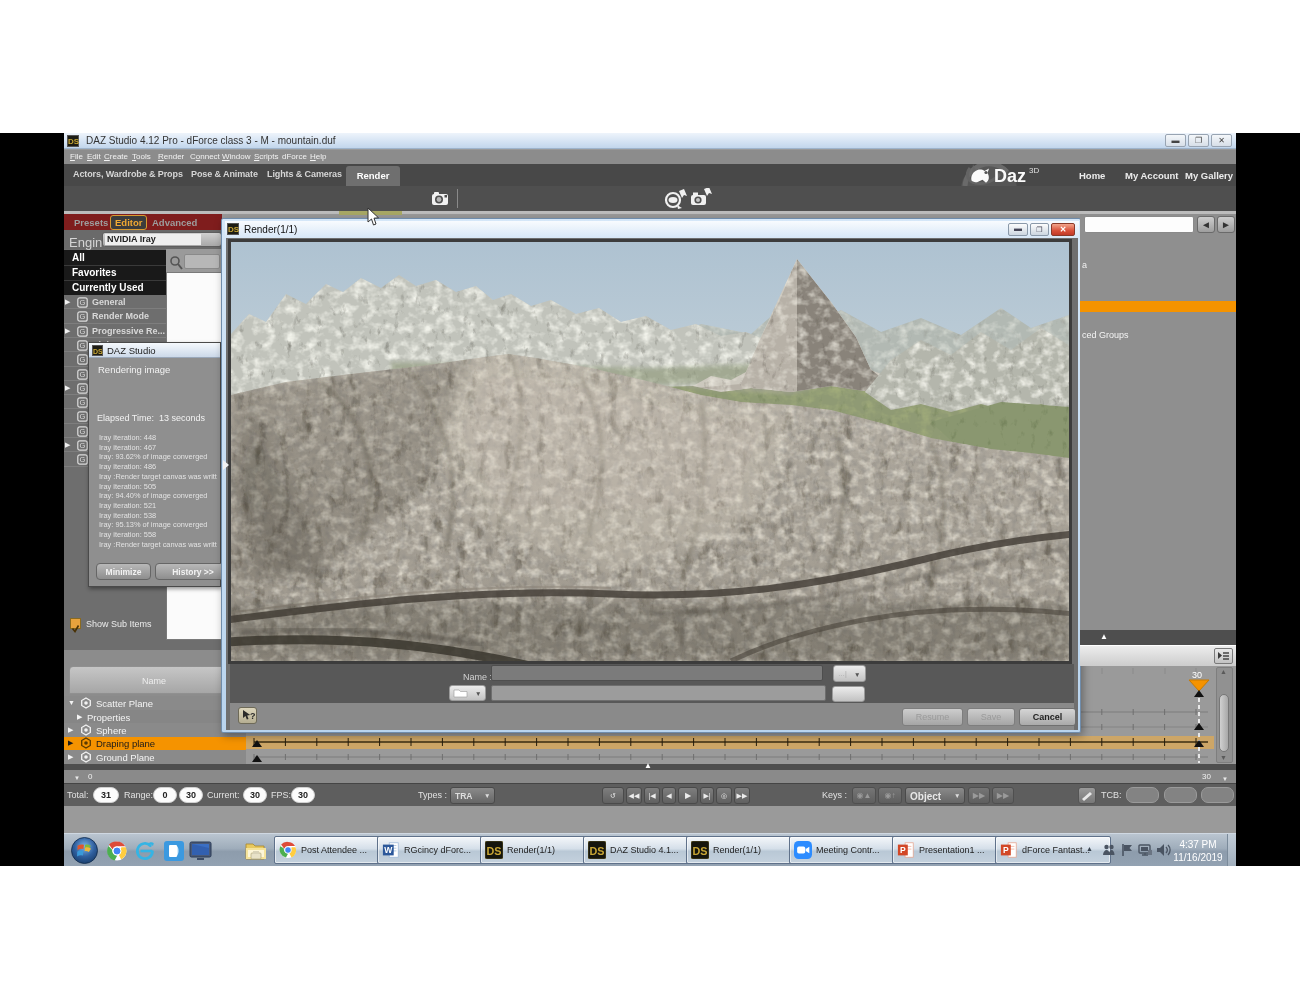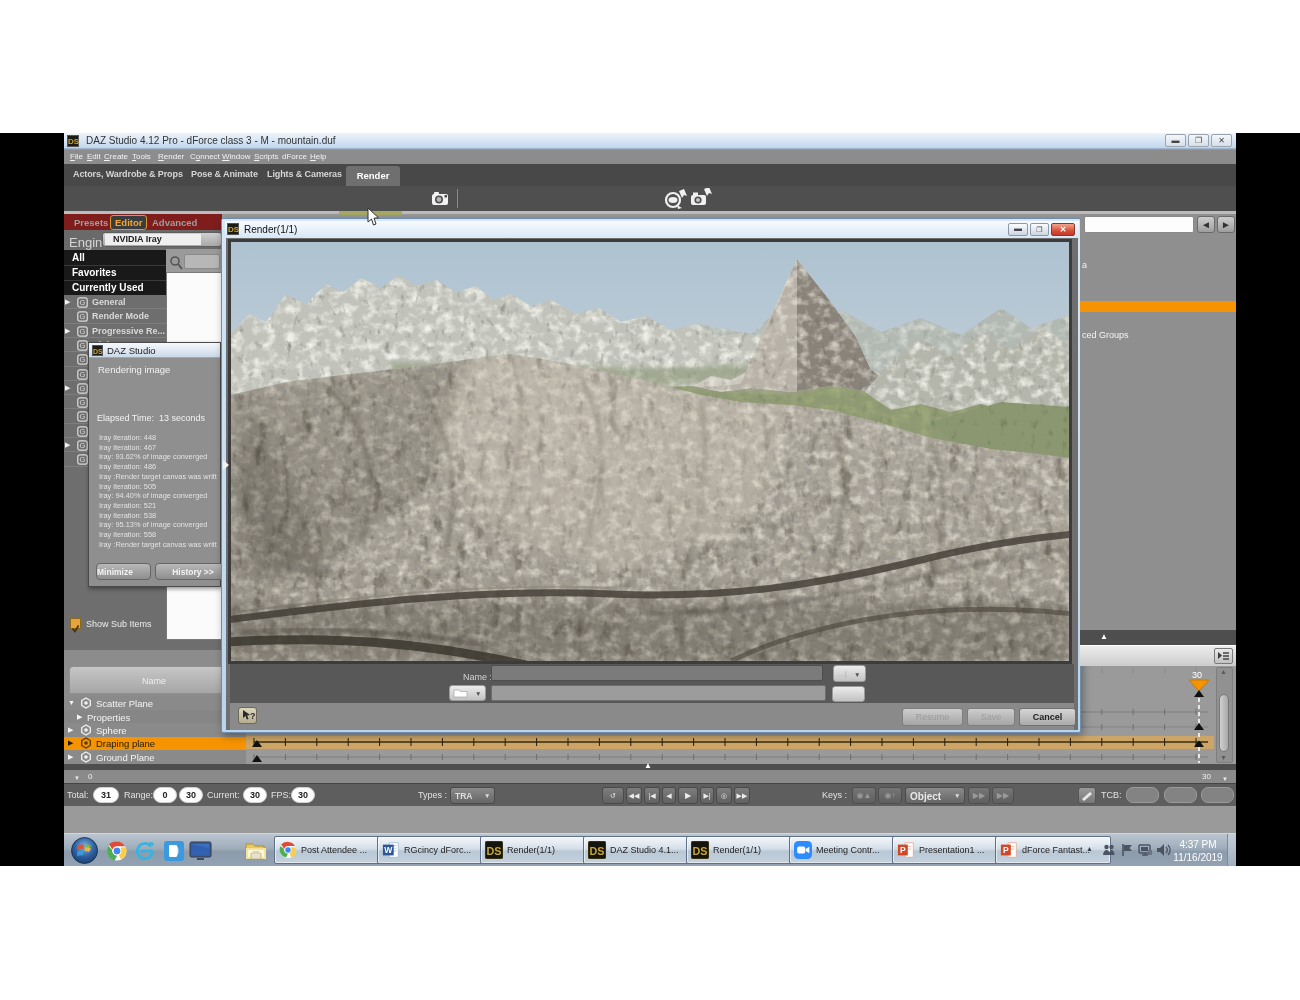--- a/index.html
+++ b/index.html
@@ -86,20 +86,36 @@
     <span style="left:158px;"><u>W</u>indow</span>
     <span style="left:190px;"><u>S</u>cripts</span>
     <span style="left:218px;">dForce</span>
     <span style="left:246px;"><u>H</u>elp</span>
   </div>
   <div id="tabstrip">
     <span class="tab" style="left:9px;">Actors, Wardrobe &amp; Props</span>
     <span class="tab" style="left:127px;">Pose &amp; Animate</span>
     <span class="tab" style="left:203px;">Lights &amp; Cameras</span>
     <div id="rendertab">Render</div>
+    <div id="dazlogo">
+      <svg width="277" height="22" viewBox="0 0 277 22">
+        <circle cx="30" cy="26" r="28" fill="#565656"></circle>
+        <path d="M6 22a24 24 0 0 1 42-14" fill="none" stroke="#6a6a6a" stroke-width="5"></path>
+        <path d="M11 4 a 16 10 -20 1 0 30 6" fill="none" stroke="#646464" stroke-width="3"></path>
+        <path d="M14 0c2.5 7 5 10 9 12l6 2-7 1c-4 0-7-2-9-6z" fill="#666"></path>
+
+        <path d="M12.5 16.5c-1-4.5 1.5-9 6-10.5 2.5-0.8 5-0.3 7 1l4.5-2.5-1.5 4.5c1 1.5 1.5 3.5 1.3 5.3-0.2 1.8-1.2 3.4-2.8 4.4l-3.5-3-5.5 2.6c-2.3 0-4.6-0.8-5.5-1.8z" fill="#fbfbfb"></path>
+        <circle cx="27" cy="8.5" r="1.6" fill="#565656"></circle>
+        <text x="35" y="17.5" font-family="Liberation Sans" font-size="18" font-weight="bold" fill="#fbfbfb">Daz</text>
+        <text x="70" y="9" font-family="Liberation Sans" font-size="8" fill="#e0e0e0">3D</text>
+        <text x="120" y="15" font-family="Liberation Sans" font-size="9.5" font-weight="bold" fill="#ececec">Home</text>
+        <text x="166" y="15" font-family="Liberation Sans" font-size="9.5" font-weight="bold" fill="#ececec">My Account</text>
+        <text x="226" y="15" font-family="Liberation Sans" font-size="9.5" font-weight="bold" fill="#ececec">My Gallery</text>
+      </svg>
+    </div>
   </div>
   <div id="toolbar">
     <svg class="abs" style="left:366px;top:4px;" width="22" height="17" viewBox="0 0 22 17">
       <rect x="2" y="4" width="16" height="11" rx="2" fill="#f2f2f2"></rect>
       <rect x="4" y="2" width="5" height="3" rx="1" fill="#f2f2f2"></rect>
       <circle cx="9" cy="9.5" r="4" fill="#4f4f4f"></circle>
       <circle cx="9" cy="9.5" r="2.4" fill="#b5b5b5"></circle>
       <rect x="14.5" y="5" width="2.5" height="2.5" fill="#4f4f4f"></rect>
     </svg>
     <div class="abs" style="left:393px;top:3px;width:1px;height:19px;background:#8a8a8a;"></div>
@@ -118,21 +134,21 @@
   <div id="paneledge"></div>
   <div id="leftpanel">
     <div class="abs" style="left:0;top:0;width:158px;height:23px;background:#7f1d1d;">
       <span class="abs" style="left:10px;top:3px;font-size:9.5px;font-weight:bold;color:#9d9d9d;">Presets</span>
       <span class="abs" style="left:46px;top:1px;padding:1px 4px;font-size:9.5px;font-weight:bold;color:#f0a832;background:#3c3c3c;border:1px solid #d89a30;border-radius:3px;">Editor</span>
       <span class="abs" style="left:88px;top:3px;font-size:9.5px;font-weight:bold;color:#9d9d9d;">Advanced</span>
     </div>
     <div class="abs" style="left:0;top:16px;width:158px;height:19px;background:#6a6a6a;">
       <span class="abs" style="left:5px;top:5px;font-size:13px;color:#d5d5d5;">Engine :</span>
       <div class="abs" style="left:38px;top:2px;width:120px;height:15px;background:linear-gradient(#d0d0d0,#a8a8a8);border:1px solid #5f5f5f;border-radius:3px;">
-        <div class="abs" style="left:2px;top:1px;width:96px;height:11px;background:#efefef;font-size:9px;font-weight:bold;color:#222;padding-left:8px;line-height:11px;">NVIDIA Iray</div>
+        <div class="abs" style="left:2px;top:1px;width:96px;height:11px;background:#efefef;font-size:9px;font-weight:bold;color:#222;padding-left:2px;line-height:11px;">NVIDIA Iray</div>
       </div>
     </div>
 
     <div class="abs" style="left:102px;top:35px;width:56px;height:391px;background:#9a9a9a;">
       <svg class="abs" style="left:3px;top:6px;" width="14" height="15" viewBox="0 0 14 15">
             <circle cx="6" cy="6" r="4" fill="none" stroke="#555" stroke-width="1.6"></circle>
             <line x1="9" y1="9" x2="13" y2="14" stroke="#555" stroke-width="2"></line>
           </svg>
       <div class="abs" style="left:18px;top:5px;width:36px;height:15px;background:#b7b7b7;border:1px solid #8a8a8a;border-radius:2px;"></div>
       <div class="abs" style="left:0px;top:23px;width:56px;height:368px;background:#fbfbfb;border:1px solid #7a7a7a;"></div>
@@ -704,21 +720,21 @@
       Iray iteration: 486<br>
       Iray :Render target canvas was writt<br>
       Iray iteration: 505<br>
       Iray: 94.40% of image converged<br>
       Iray iteration: 521<br>
       Iray iteration: 538<br>
       Iray: 95.13% of image converged<br>
       Iray iteration: 558<br>
       Iray :Render target canvas was writt
     </div>
-    <div class="abs" style="left:7px;top:220px;width:55px;height:17px;background:linear-gradient(#b8b8b8,#8e8e8e);border:1px solid #666;border-radius:4px;color:#f2f2f2;font-size:8.5px;font-weight:bold;text-align:left;line-height:16px;">Minimize</div>
+    <div class="abs" style="left:7px;top:220px;width:55px;height:17px;background:linear-gradient(#b8b8b8,#8e8e8e);border:1px solid #666;border-radius:4px;color:#f2f2f2;font-size:8.5px;font-weight:bold;text-align:center;line-height:16px;">Minimize</div>
     <div class="abs" style="left:66px;top:220px;width:76px;height:17px;background:linear-gradient(#b8b8b8,#8e8e8e);border:1px solid #666;border-radius:4px;color:#f2f2f2;font-size:8.5px;font-weight:bold;text-align:center;line-height:16px;">History &gt;&gt;</div>
   </div>
   <div class="abs" style="left:275px;top:78px;width:63px;height:4px;background:#a8a865;"></div>
   <svg class="abs" style="left:303px;top:74px;z-index:60;" width="13" height="19" viewBox="0 0 13 19">
     <path d="M1 1l0 14 3.5-3 2 6 2.5-1-2-5.8 4.5-0.4z" fill="#fff" stroke="#333" stroke-width="1"></path>
   </svg>
   <div id="renderwin">
     <div id="rwtitle">
       <div class="dsicon" style="left:2px;top:2px;width:12px;height:12px;font-size:8px;line-height:12px;">DS</div>
       <span class="abs" style="left:19px;top:3px;font-size:10px;color:#111;">Render(1/1)</span>

